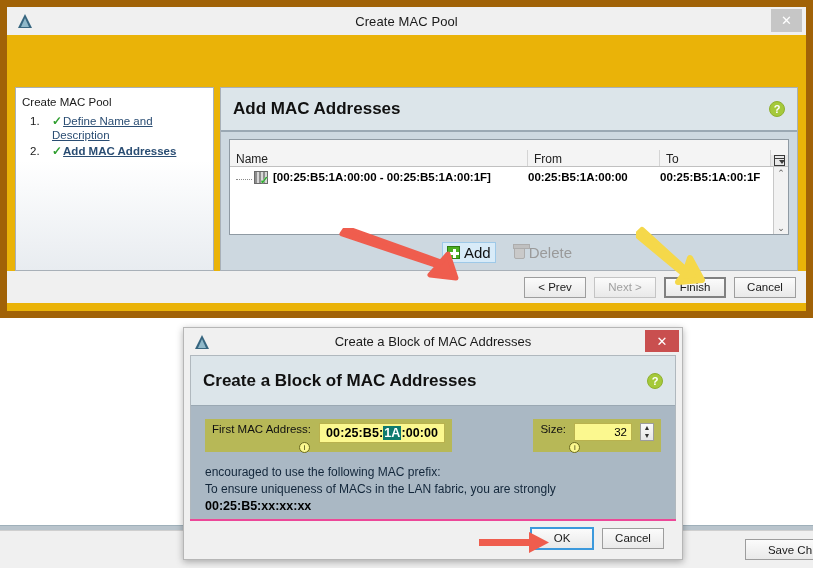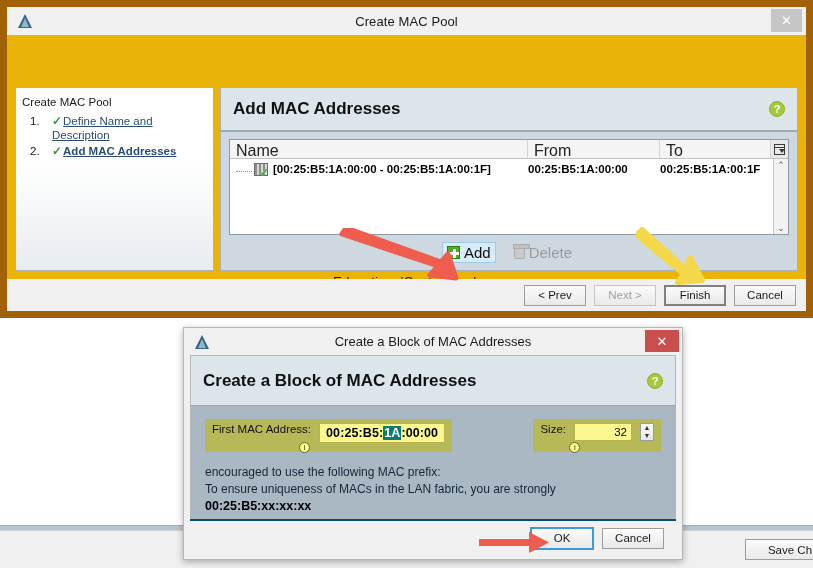--- a/index.html
+++ b/index.html
@@ -142,24 +142,24 @@
 
   
   .table-box {
     background: #ffffff;
     border: 1px solid #8f9aa3;
     flex: 1;
     display: flex; flex-direction: column;
     min-height: 0;
   }
   .thead {
-    display: flex; height: 19px;
+    display: flex; height: 27px;
     background: #f4f4f4;
     border-bottom: 1px solid #c0c0c0;
-    font-size: 16px; color: #222;
+    font-size: 12px; color: #222; align-items: flex-end;
   }
   .th {
     padding: 2px 0 0 6px;
     border-right: 1px solid #d4d4d4;
     overflow: hidden; white-space: nowrap;
   }
   .th.c0 { width: 298px; }
   .th.c1 { width: 132px; }
   .th.c2 { flex: 1; }
   .th.gear {
@@ -250,21 +250,21 @@
     border: 1px solid #adadad;
   }
 
   
   .watermark {
     position: absolute; left: 0; right: 0; bottom: 22px;
     text-align: center; font-size: 13.5px; color: #1a1a1a;
     font-weight: 500;
   }
   .footer-bar {
-    position: absolute; left: 0; right: 0; bottom: 0; height: 32px;
+    position: absolute; left: 0; right: 0; bottom: 8px; height: 32px;
     background: #f0f0f0;
     display: flex; align-items: center; justify-content: flex-end;
     gap: 8px; padding-right: 10px;
   }
   .btn {
     min-width: 62px; height: 21px;
     background: linear-gradient(180deg,#fbfbfb,#e9e9e9);
     border: 1px solid #9d9d9d;
     font-size: 11.5px; color: #1a1a1a;
     display: flex; align-items: center; justify-content: center;
@@ -376,21 +376,21 @@
   }
   .note {
     margin-top: 12px; font-size: 12px; color: #12263a;
     line-height: 17px;
   }
   .note b { color: #000; font-weight: bold; font-size: 12.5px; }
 
   .dlg-footer {
     position: absolute; left: 6px; right: 6px; bottom: 4px; height: 36px;
     background: #f0f0f0;
-    border-top: 2px solid #0c4a6e;
+    border-top: 2px solid #ec4899;
     display: flex; align-items: center; justify-content: flex-end;
     gap: 9px; padding-right: 12px;
   }
 
   
   .anno { position: absolute; pointer-events: none; }
 </style>
 </head>
 <body>
 

